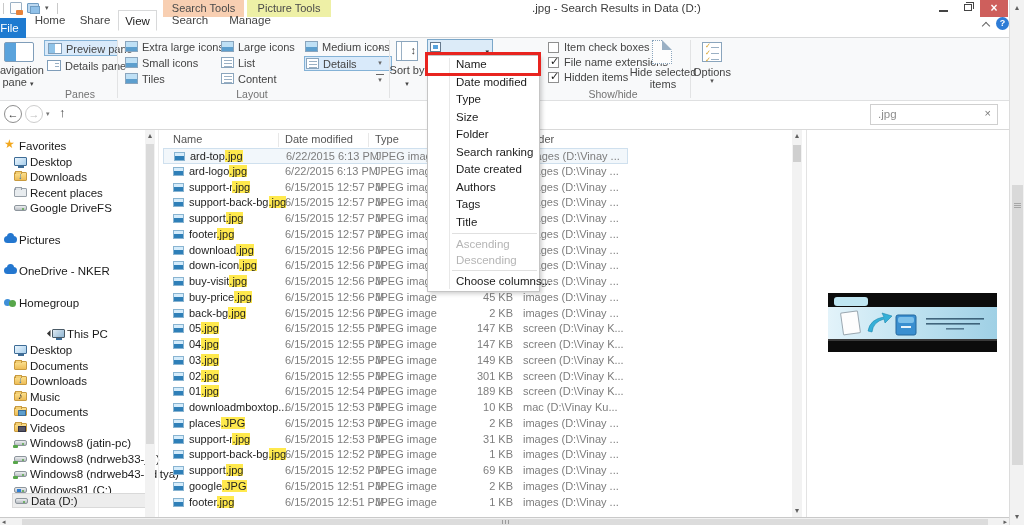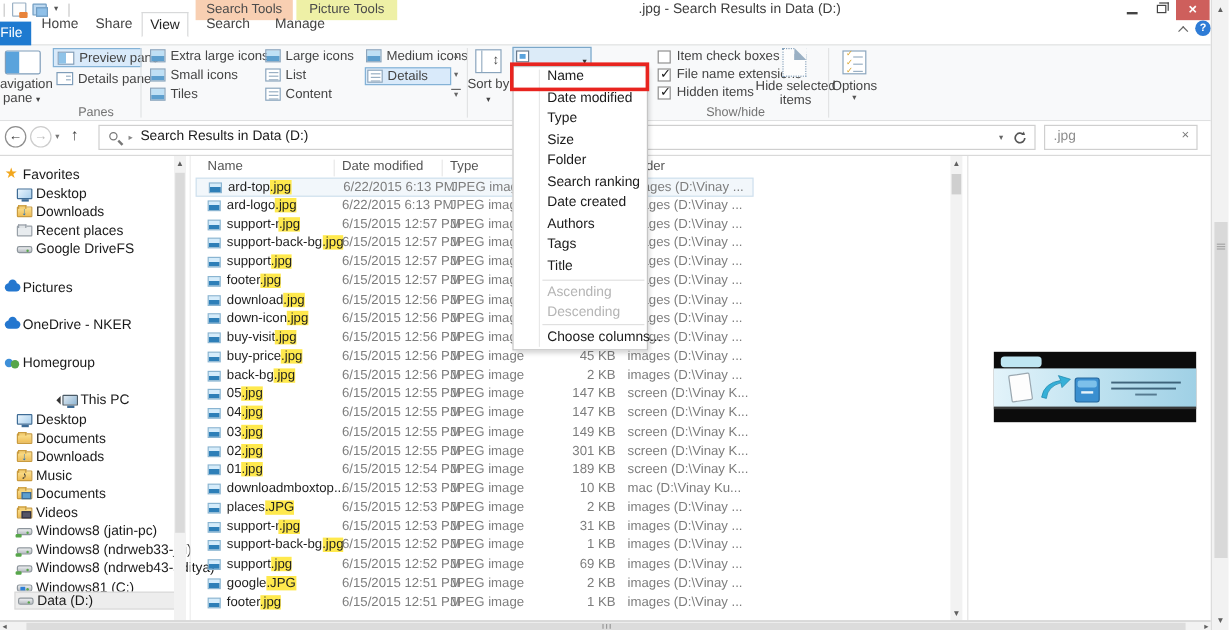--- a/index.html
+++ b/index.html
@@ -209,36 +209,37 @@
         <span class="t">Medium icons</span>
       </div>
       <div class="abs litem" style="left: 124px; top: 56px; width: 92px;">
         <span class="li-ic thumb"></span>
         <span class="t">Small icons</span>
       </div>
       <div class="abs litem" style="left: 220px; top: 56px; width: 92px;">
         <span class="li-ic lines"></span>
         <span class="t">List</span>
       </div>
-      <div class="abs litem rbtn-sel" style="left: 304px; top: 56px; width: 72px;">
+      <div class="abs litem rbtn-sel" style="left: 304px; top: 56px; width: 88px;">
         <span class="li-ic lines"></span>
         <span class="t">Details</span>
       </div>
       <div class="abs litem" style="left: 124px; top: 72px; width: 92px;">
         <span class="li-ic thumb"></span>
         <span class="t">Tiles</span>
       </div>
       <div class="abs litem" style="left: 220px; top: 72px; width: 92px;">
         <span class="li-ic lines"></span>
         <span class="t">Content</span>
       </div>
     </div>
   <div class="abs lay-strip" style="top:42px;">▴</div>
   <div class="abs lay-strip" style="top:58px;">▾</div>
   <div class="abs lay-strip" style="top:74px;border-top:1px solid #666;width:8px;left:376px;">▾</div>
+  <div class="abs grp-label" style="left:118px;width:268px;">Layout</div>
   <div class="abs rsep" style="left:389px;"></div>
 
   <div class="abs" id="sortby-icon"></div>
   <div class="abs rlabel" id="sortby-label"><span>Sort by</span> <span style="font-size:7px;">▾</span></div>
   <div class="abs" id="groupby-btn">
     <span id="groupby-ic"></span>
     <span style="position:absolute;left:16px;top:12px;">Group by</span>
     <span style="position:absolute;right:3px;top:4px;font-size:7px;">▾</span>
   </div>
 
@@ -264,32 +265,20 @@
   <div class="abs" id="ribbon-collapse">
       <i></i>
     </div>
   <div class="abs" id="help-icon">?</div>
 
   <div class="abs" id="addr-row"></div>
   <div class="abs navcirc" id="nav-back">←</div>
   <div class="abs navcirc" id="nav-fwd">→</div>
   <div class="abs" id="nav-drop">▾</div>
   <div class="abs" id="nav-up">↑</div>
-  <div class="abs" id="addr-box">
-    <span class="mag"></span>
-    <span id="addr-chev">▸</span>
-    <span id="addr-text">Search Results in Data (D:)</span>
-    <span id="addr-ddl">▾</span>
-    <span id="addr-refresh">
-      <svg width="12" height="12" viewBox="0 0 12 12">
-          <path d="M10 6a4 4 0 1 1-1.2-2.9" stroke="#555" stroke-width="1.4" fill="none"></path>
-          <path d="M9.2 0.6 10.2 3.6 7.1 3.4z" fill="#555"></path>
-        </svg>
-    </span>
-  </div>
   <div class="abs" id="search-box">
     <span id="search-text">.jpg</span>
     <span id="search-clear">×</span>
   </div>
 
   <div id="sidebar-items">
       <div class="abs srow" style="top: 139px;">
         <span class="si si-star" style="left: 4px;">★</span>
         <span class="t" style="left: 19px;">Favorites</span>
       </div>

